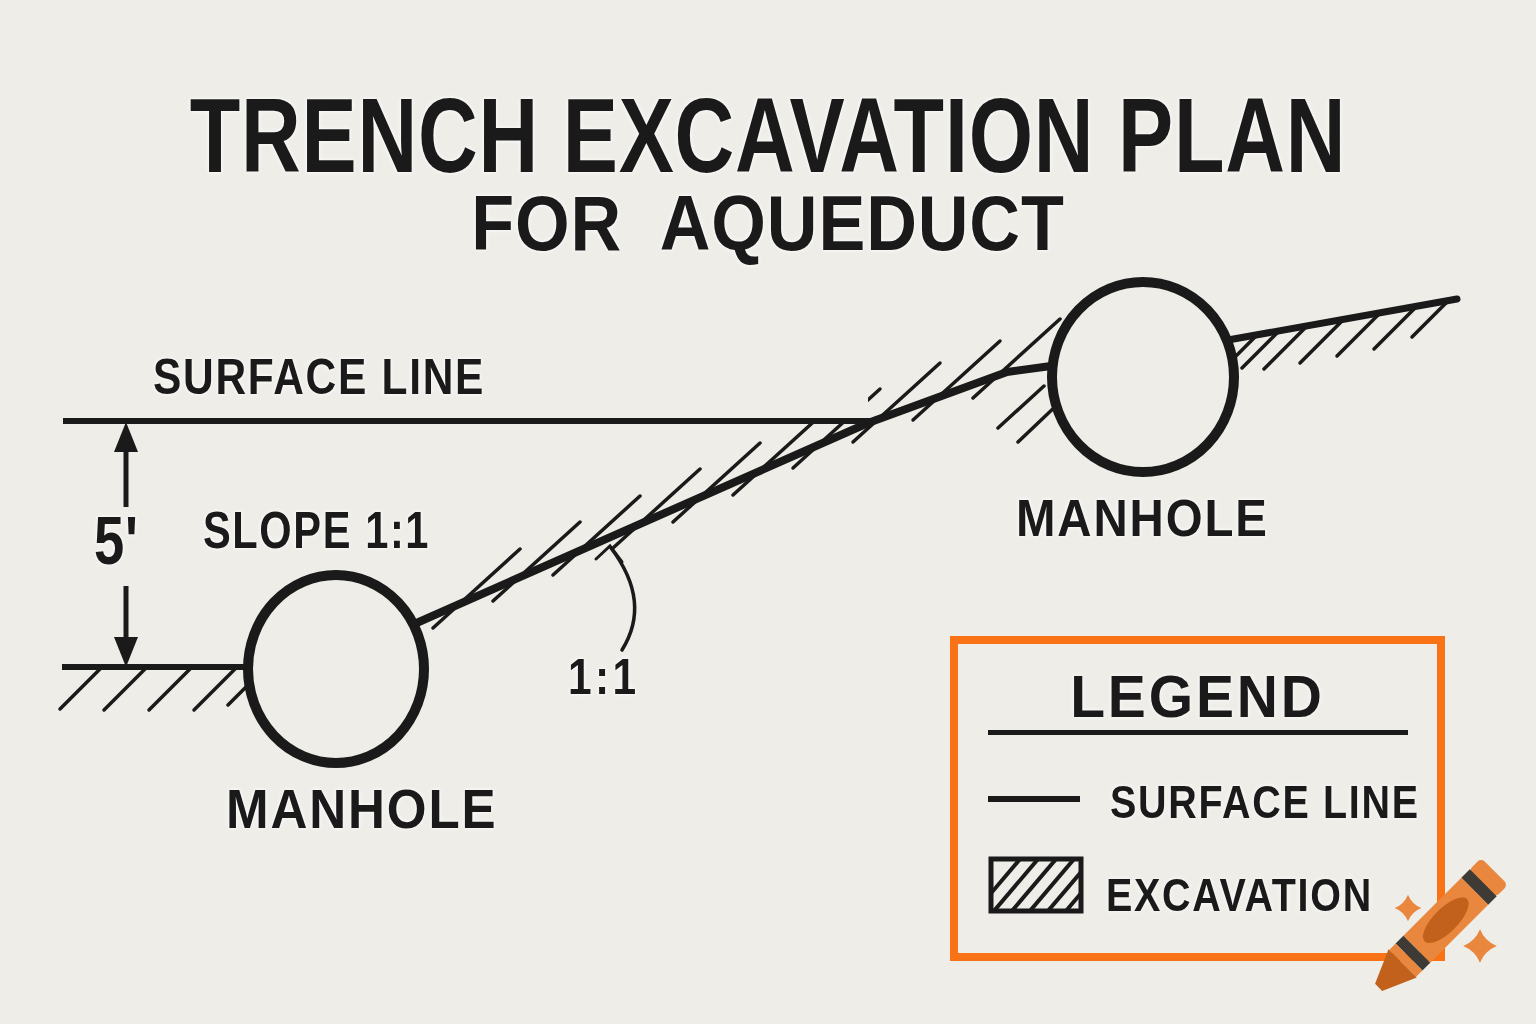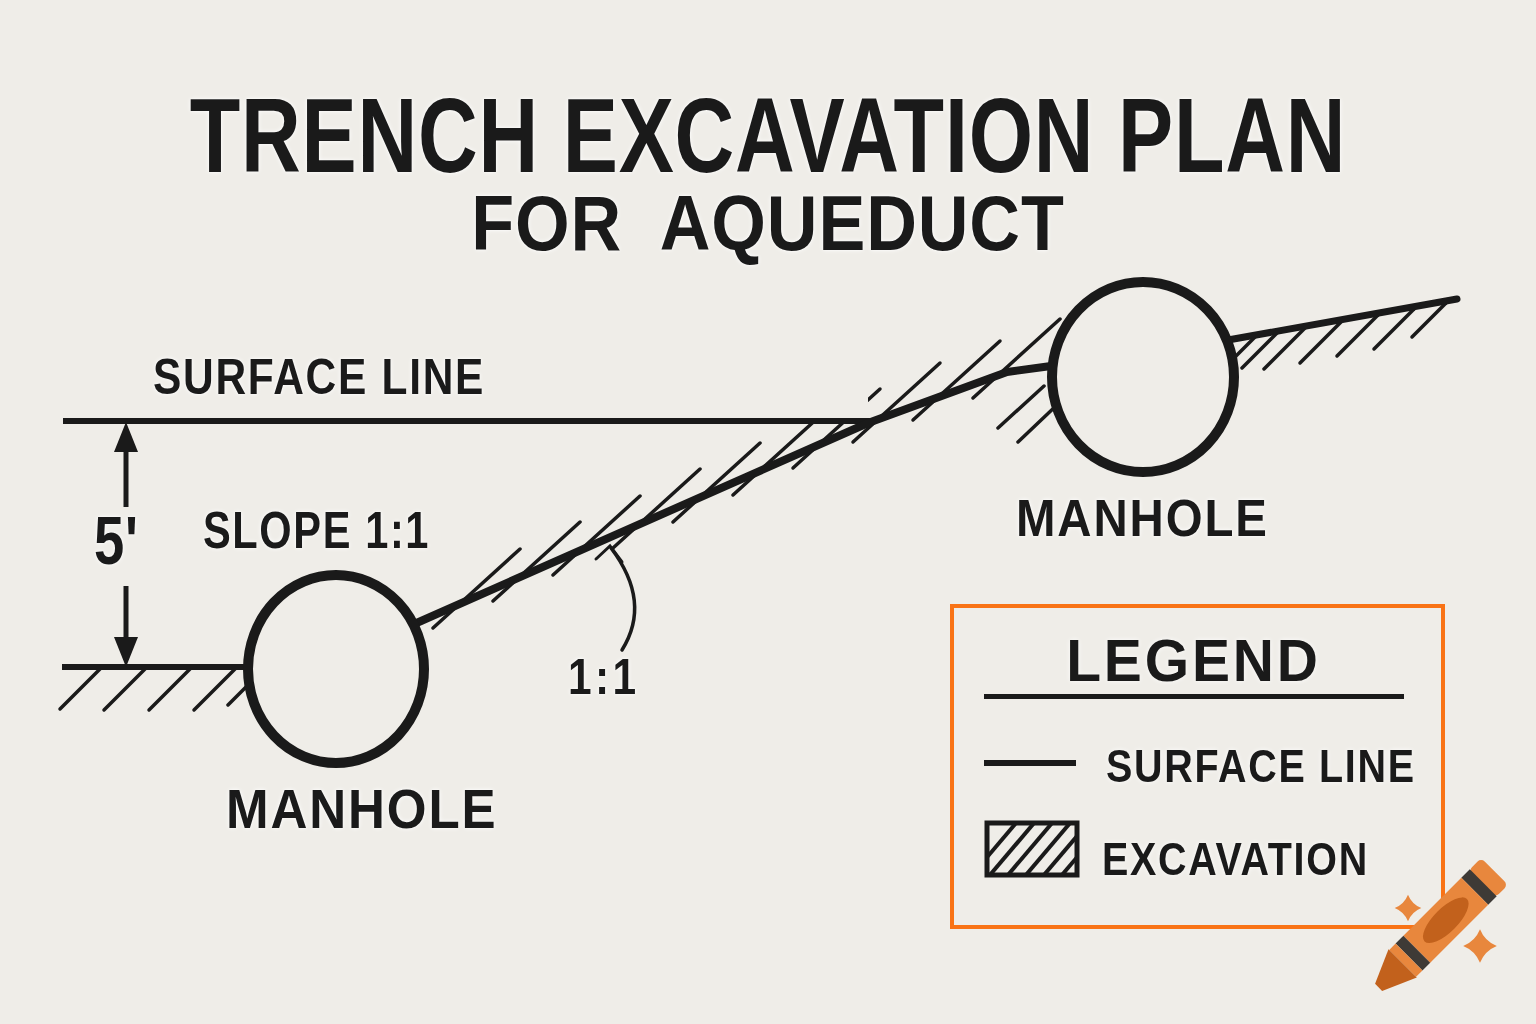--- a/index.html
+++ b/index.html
@@ -25,22 +25,22 @@
   #title-line1{top:82px;font-size:106px;transform:scaleX(.78);}
   #title-line2{top:184px;font-size:78px;transform:scaleX(.9);word-spacing:22px;}
   #surface-line-label{left:153px;top:352px;font-size:50px;transform:scaleX(.85);letter-spacing:2px;}
   #depth-label{left:94px;top:506px;font-size:68px;transform:scaleX(.8);}
   #slope-label{left:203px;top:504px;font-size:52px;transform:scaleX(.8);letter-spacing:2px;}
   #slope-ratio-label{left:568px;top:652px;font-size:50px;transform:scaleX(.85);letter-spacing:4px;}
   #manhole-left-label{left:226px;top:782px;font-size:55px;transform:scaleX(.93);letter-spacing:2px;}
   #manhole-right-label{left:1016px;top:493px;font-size:51px;transform:scaleX(.93);letter-spacing:2px;}
 
   #legend-box{
-    position:absolute;left:950px;top:604px;width:495px;height:325px;
-    border:4px solid #f97316;box-sizing:border-box;background:transparent;
+    position:absolute;left:950px;top:636px;width:495px;height:325px;
+    border:8px solid #f97316;box-sizing:border-box;background:transparent;
   }
   #legend-title{position:absolute;left:0;top:18px;width:479px;text-align:center;
     font-size:60px;font-weight:700;transform:scaleX(.95);transform-origin:center top;
     letter-spacing:3px;text-shadow:0 0 6px rgba(255,255,255,.9);}
   #legend-divider{position:absolute;left:30px;top:86px;width:420px;height:5px;background:#1A1A1A;}
   #legend-line-symbol{position:absolute;left:30px;top:152px;width:92px;height:6px;background:#1A1A1A;}
   #legend-surface-label{position:absolute;left:152px;top:130px;font-size:47px;font-weight:700;
     transform:scaleX(.84);transform-origin:0 0;letter-spacing:2px;white-space:nowrap;
     text-shadow:0 0 6px rgba(255,255,255,.9);}
   #legend-hatch-symbol{position:absolute;left:30px;top:212px;}

